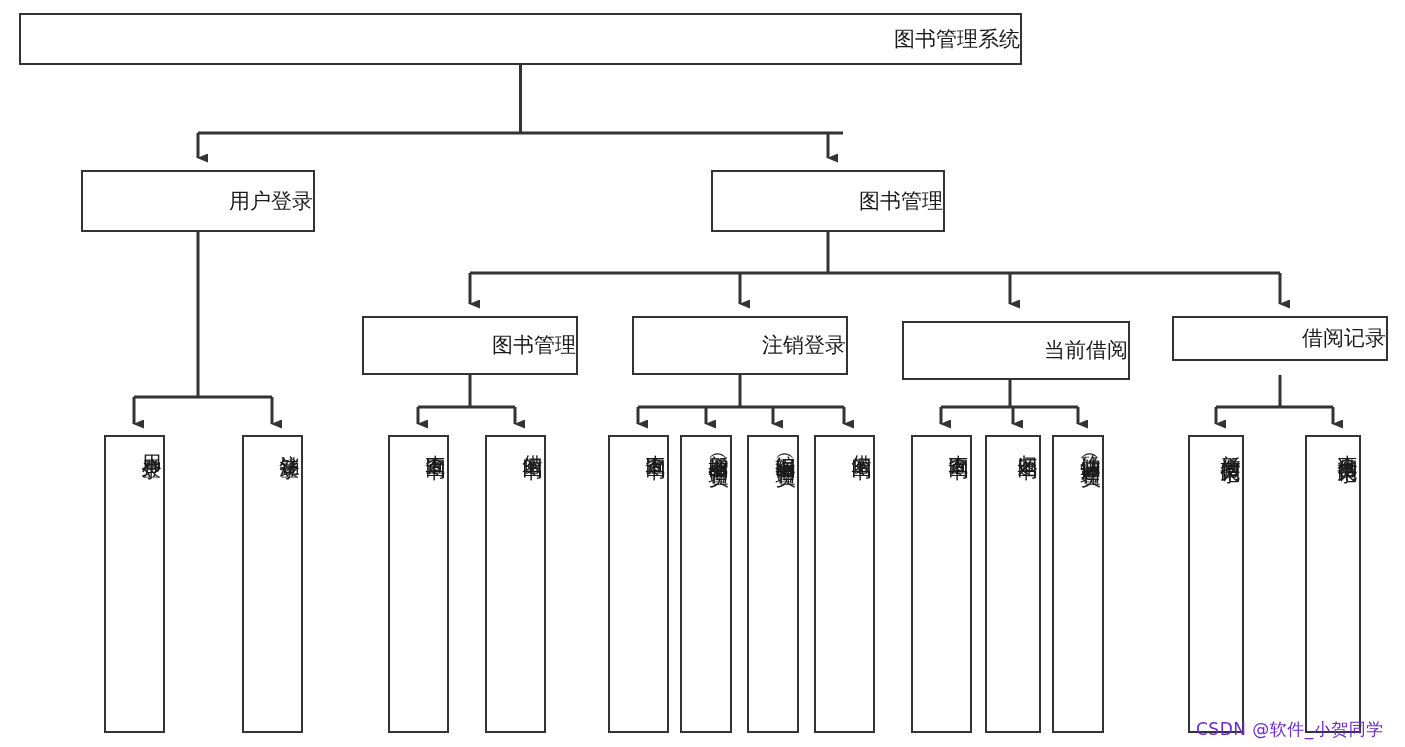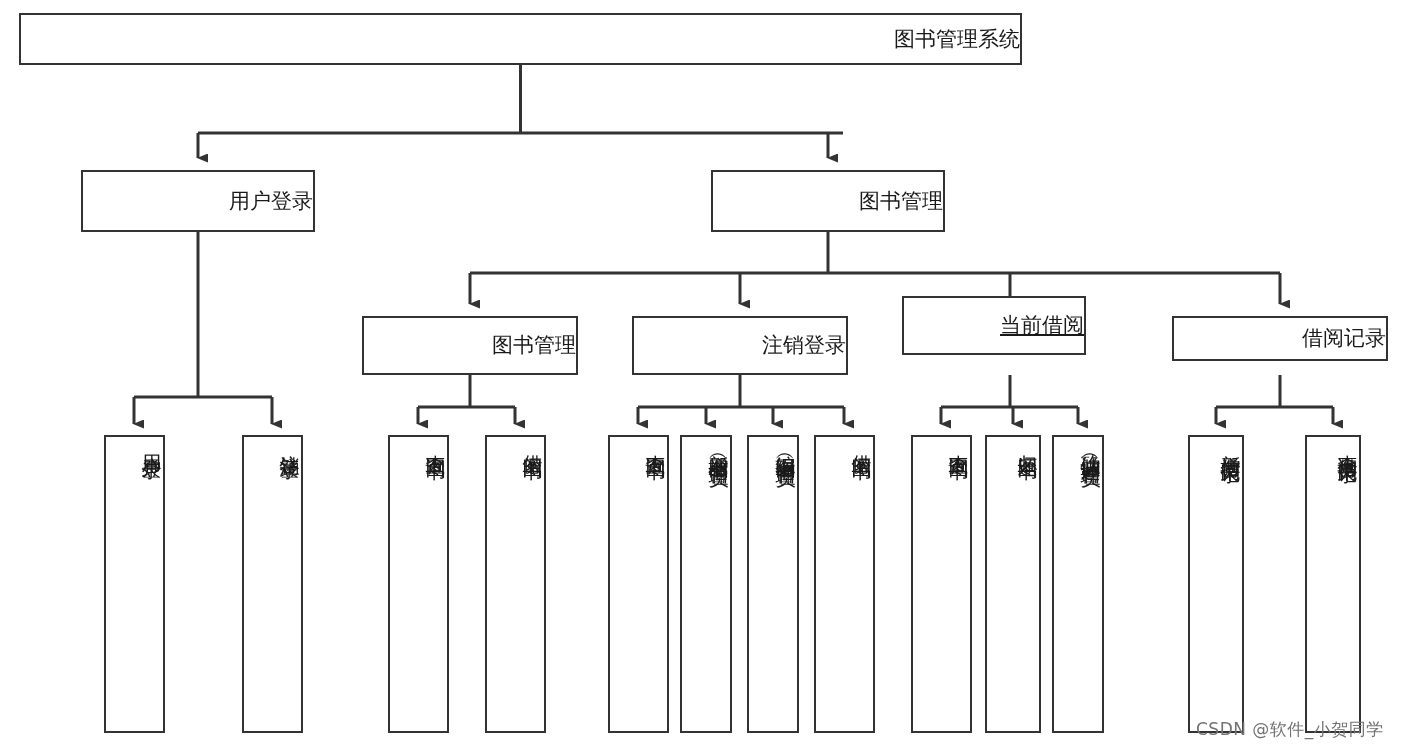--- a/index.html
+++ b/index.html
@@ -132,21 +132,21 @@
   <div class="node-box node-horizontal" style="left: 711px; top: 170px; width: 234px; height: 62px; border-color: rgb(51, 51, 51); color: rgb(26, 26, 26);">
     <span class="node-label">图书管理</span>
   </div>
 
   <div class="node-box node-horizontal" style="left: 362px; top: 316px; width: 216px; height: 59px; border-color: rgb(51, 51, 51); color: rgb(26, 26, 26);">
     <span class="node-label">图书管理</span>
   </div>
   <div class="node-box node-horizontal" style="left: 632px; top: 316px; width: 216px; height: 59px; border-color: rgb(51, 51, 51); color: rgb(26, 26, 26);">
     <span class="node-label">注销登录</span>
   </div>
-  <div class="node-box node-horizontal" style="left: 902px; top: 296px; width: 184px; height: 59px; border-color: rgb(51, 51, 51); color: rgb(26, 26, 26); text-decoration: underline;">
+  <div class="node-box node-horizontal" style="left: 902px; top: 321px; width: 228px; height: 59px; border-color: rgb(51, 51, 51); color: rgb(26, 26, 26);">
     <span class="node-label">当前借阅</span>
   </div>
   <div class="node-box node-horizontal" style="left: 1172px; top: 316px; width: 216px; height: 45px; border-color: rgb(51, 51, 51); color: rgb(26, 26, 26);">
     <span class="node-label">借阅记录</span>
   </div>
 
   <div class="node-box node-vertical" style="left: 104px; top: 435px; width: 61px; height: 298px; border-color: rgb(51, 51, 51); color: rgb(26, 26, 26);">
     <span class="node-label">用户登录</span>
   </div>
   <div class="node-box node-vertical" style="left: 242px; top: 435px; width: 61px; height: 298px; border-color: rgb(51, 51, 51); color: rgb(26, 26, 26);">
@@ -179,15 +179,15 @@
   <div class="node-box node-vertical" style="left: 1052px; top: 435px; width: 52px; height: 298px; border-color: rgb(51, 51, 51); color: rgb(26, 26, 26);">
     <span class="node-label">确认归还（管理员）</span>
   </div>
   <div class="node-box node-vertical" style="left: 1188px; top: 435px; width: 56px; height: 298px; border-color: rgb(51, 51, 51); color: rgb(26, 26, 26);">
     <span class="node-label">新增借阅记录</span>
   </div>
   <div class="node-box node-vertical" style="left: 1305px; top: 435px; width: 56px; height: 298px; border-color: rgb(51, 51, 51); color: rgb(26, 26, 26);">
     <span class="node-label">查询借阅记录</span>
   </div>
 
-  <div class="watermark" style="left: 1196px; top: 718px; color: #737373;">CSDN @软件_小贺同学</div>
+  <div class="watermark" style="left: 1196px; top: 718px; color: #6d28d9;">CSDN @软件_小贺同学</div>
 
 </div>
 
 </body></html>

